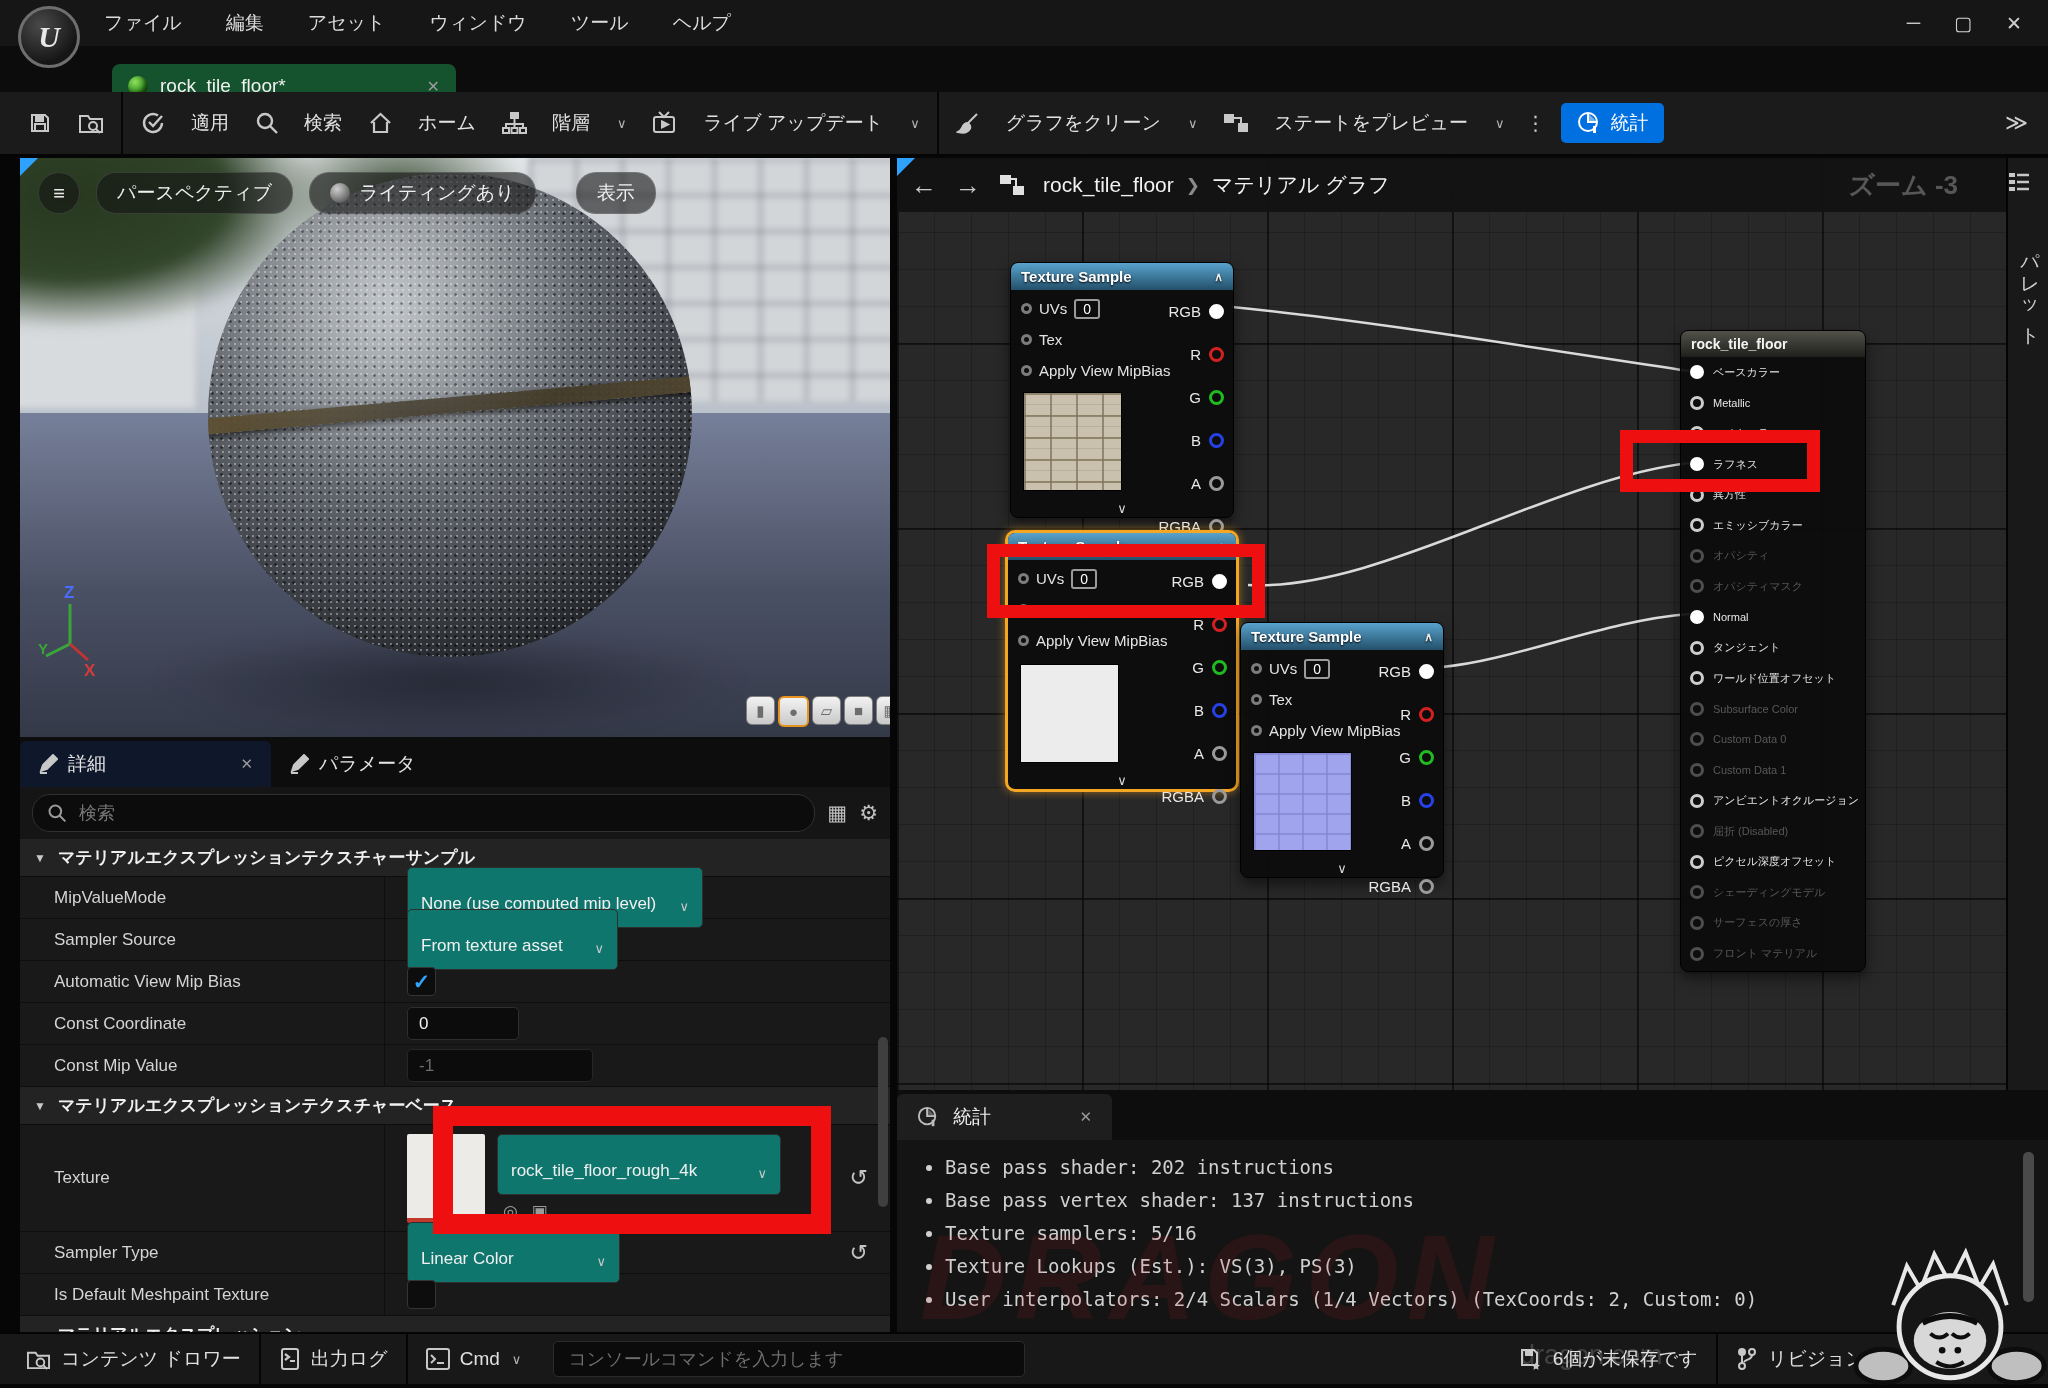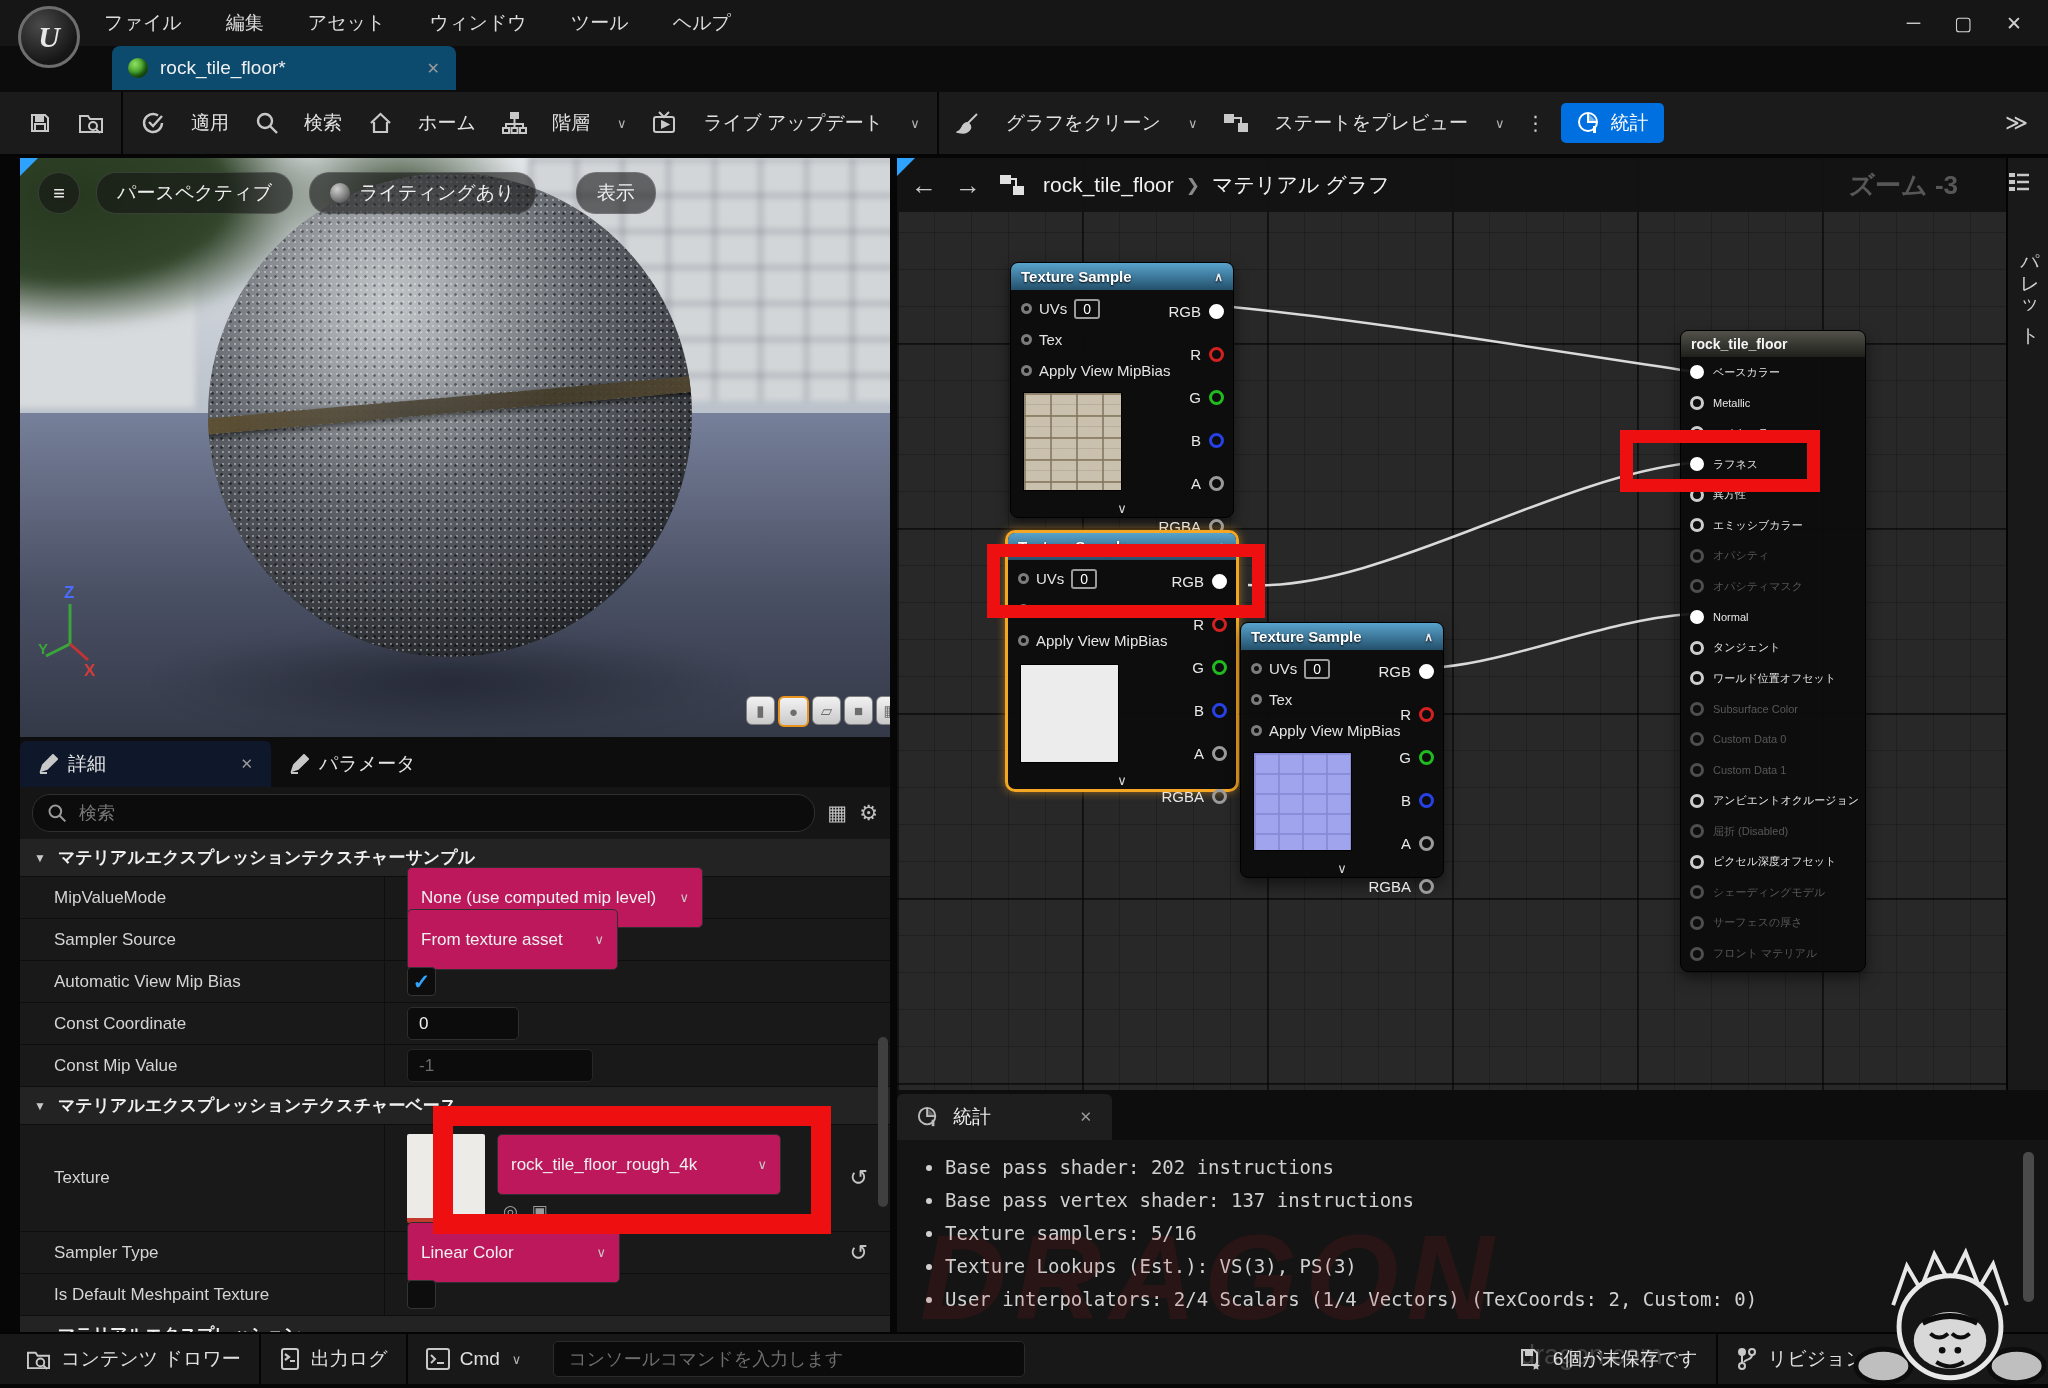--- a/index.html
+++ b/index.html
@@ -12,21 +12,21 @@
   #ue-logo{position:absolute;left:18px;top:6px;width:56px;height:56px;border-radius:50%;z-index:20;
            background:radial-gradient(circle at 35% 30%,#4a4a4a,#161616 70%);border:3px solid #6e6e6e;
            display:flex;align-items:center;justify-content:center;font-family:"Liberation Serif",serif;
            font-style:italic;font-weight:bold;font-size:30px;color:#e8e8e8}
   #menu{display:flex;gap:44px;margin-left:104px;font-size:19px;color:#dcdcdc}
   #menu span{cursor:default}
   #wincontrols{margin-left:auto;display:flex;gap:34px;margin-right:26px;font-size:19px;color:#cfcfcf}
 
   
   #tabrow{position:absolute;left:0;top:46px;width:2048px;height:46px;background:#0c0c0c}
-  .asset-tab{position:absolute;left:112px;top:0;height:44px;width:312px;background:#0c4a6e;
+  .asset-tab{position:absolute;left:112px;top:18px;height:44px;width:312px;background:#14532d;
              border-radius:8px 8px 0 0;display:flex;align-items:center;gap:12px;padding:0 16px;font-size:19px;color:#f0f0f0}
   .tab-sphere{width:20px;height:20px;border-radius:50%;
               background:radial-gradient(circle at 35% 30%,#8fe05e,#2f8d1d 60%,#17500c);box-shadow:inset -3px -3px 4px rgba(0,0,0,.5)}
   .tab-close{margin-left:auto;color:#9a9a9a;font-size:16px}
 
   
   #toolbar{position:absolute;left:0;top:92px;width:2048px;height:62px;background:#1b1b1b;
            border-bottom:2px solid #050505;display:flex;align-items:center;font-size:19px;color:#e2e2e2}
   .tbtn{display:flex;align-items:center;gap:25px;padding:0 13px;height:62px;white-space:nowrap}
   .tsep{width:2px;height:62px;background:#060606;margin:0 4px}
@@ -77,21 +77,21 @@
   .dsearch{flex:1;height:36px;border-radius:18px;background:#0c0c0c;border:1px solid #303030;display:flex;align-items:center;gap:10px;padding:0 14px}
   .dsearch input{background:transparent;border:none;outline:none;color:#e6e6e6;font-size:18px;width:90%;font-family:"Liberation Sans",sans-serif}
   .dsearch input::placeholder{color:#777}
   .dico{color:#c0c0c0;font-size:21px}
   .dsection{height:37px;background:#232323;border-bottom:1px solid #0d0d0d;display:flex;align-items:center;gap:12px;padding-left:14px;font-weight:bold;font-size:17px;color:#f0f0f0}
   .dsection .tri{font-size:12px;color:#c8c8c8}
   .drow{display:flex;align-items:center;height:41px;background:#191919;border-bottom:1px solid #0e0e0e;font-size:17px}
   .drow.tall{height:106px}
   .dlabel{width:330px;padding-left:34px;color:#d4d4d4;flex:0 0 auto}
   .dval{flex:1;align-self:stretch;display:flex;align-items:center;padding-left:22px;border-left:1px solid #0e0e0e;gap:12px}
-  .dd{background:#be185d;border:1px solid #2e2e2e;border-radius:5px;height:33px;display:flex;align-items:center;padding:13px 13px;color:#f0f0f0;font-size:17px}
+  .dd{background:#0f766e;border:1px solid #2e2e2e;border-radius:5px;height:33px;display:flex;align-items:flex-end;padding:13px 13px;color:#f0f0f0;font-size:17px}
   .dd .dchev{margin-left:auto;color:#c8c8c8;font-size:13px;padding-left:16px}
   .cb{width:27px;height:27px;background:#0d0d0d;border:1px solid #343434;border-radius:4px;display:flex;align-items:center;justify-content:center;color:#2fa4ff;font-weight:bold;font-size:21px}
   .ti{background:#0c0c0c;border:1px solid #2e2e2e;border-radius:5px;height:31px;display:flex;align-items:center;padding:0 11px;color:#f0f0f0;font-size:17px}
   .ti.dim{color:#6c6c6c;border-color:#262626}
   .rv{margin-left:auto;margin-right:22px;color:#c4c4c4;font-size:22px}
   .tex-thumb{width:78px;height:84px;background:#ecebe7;border-bottom:5px solid #c2392e;border-radius:2px;flex:0 0 auto}
   .tex-stack{display:flex;flex-direction:column;gap:6px}
   .tex-icons{display:flex;gap:14px;color:#9a9a9a;font-size:17px;padding-left:6px}
   .dscroll{position:absolute;right:2px;top:300px;width:10px;height:170px;border-radius:5px;background:#3f3f3f}
 

